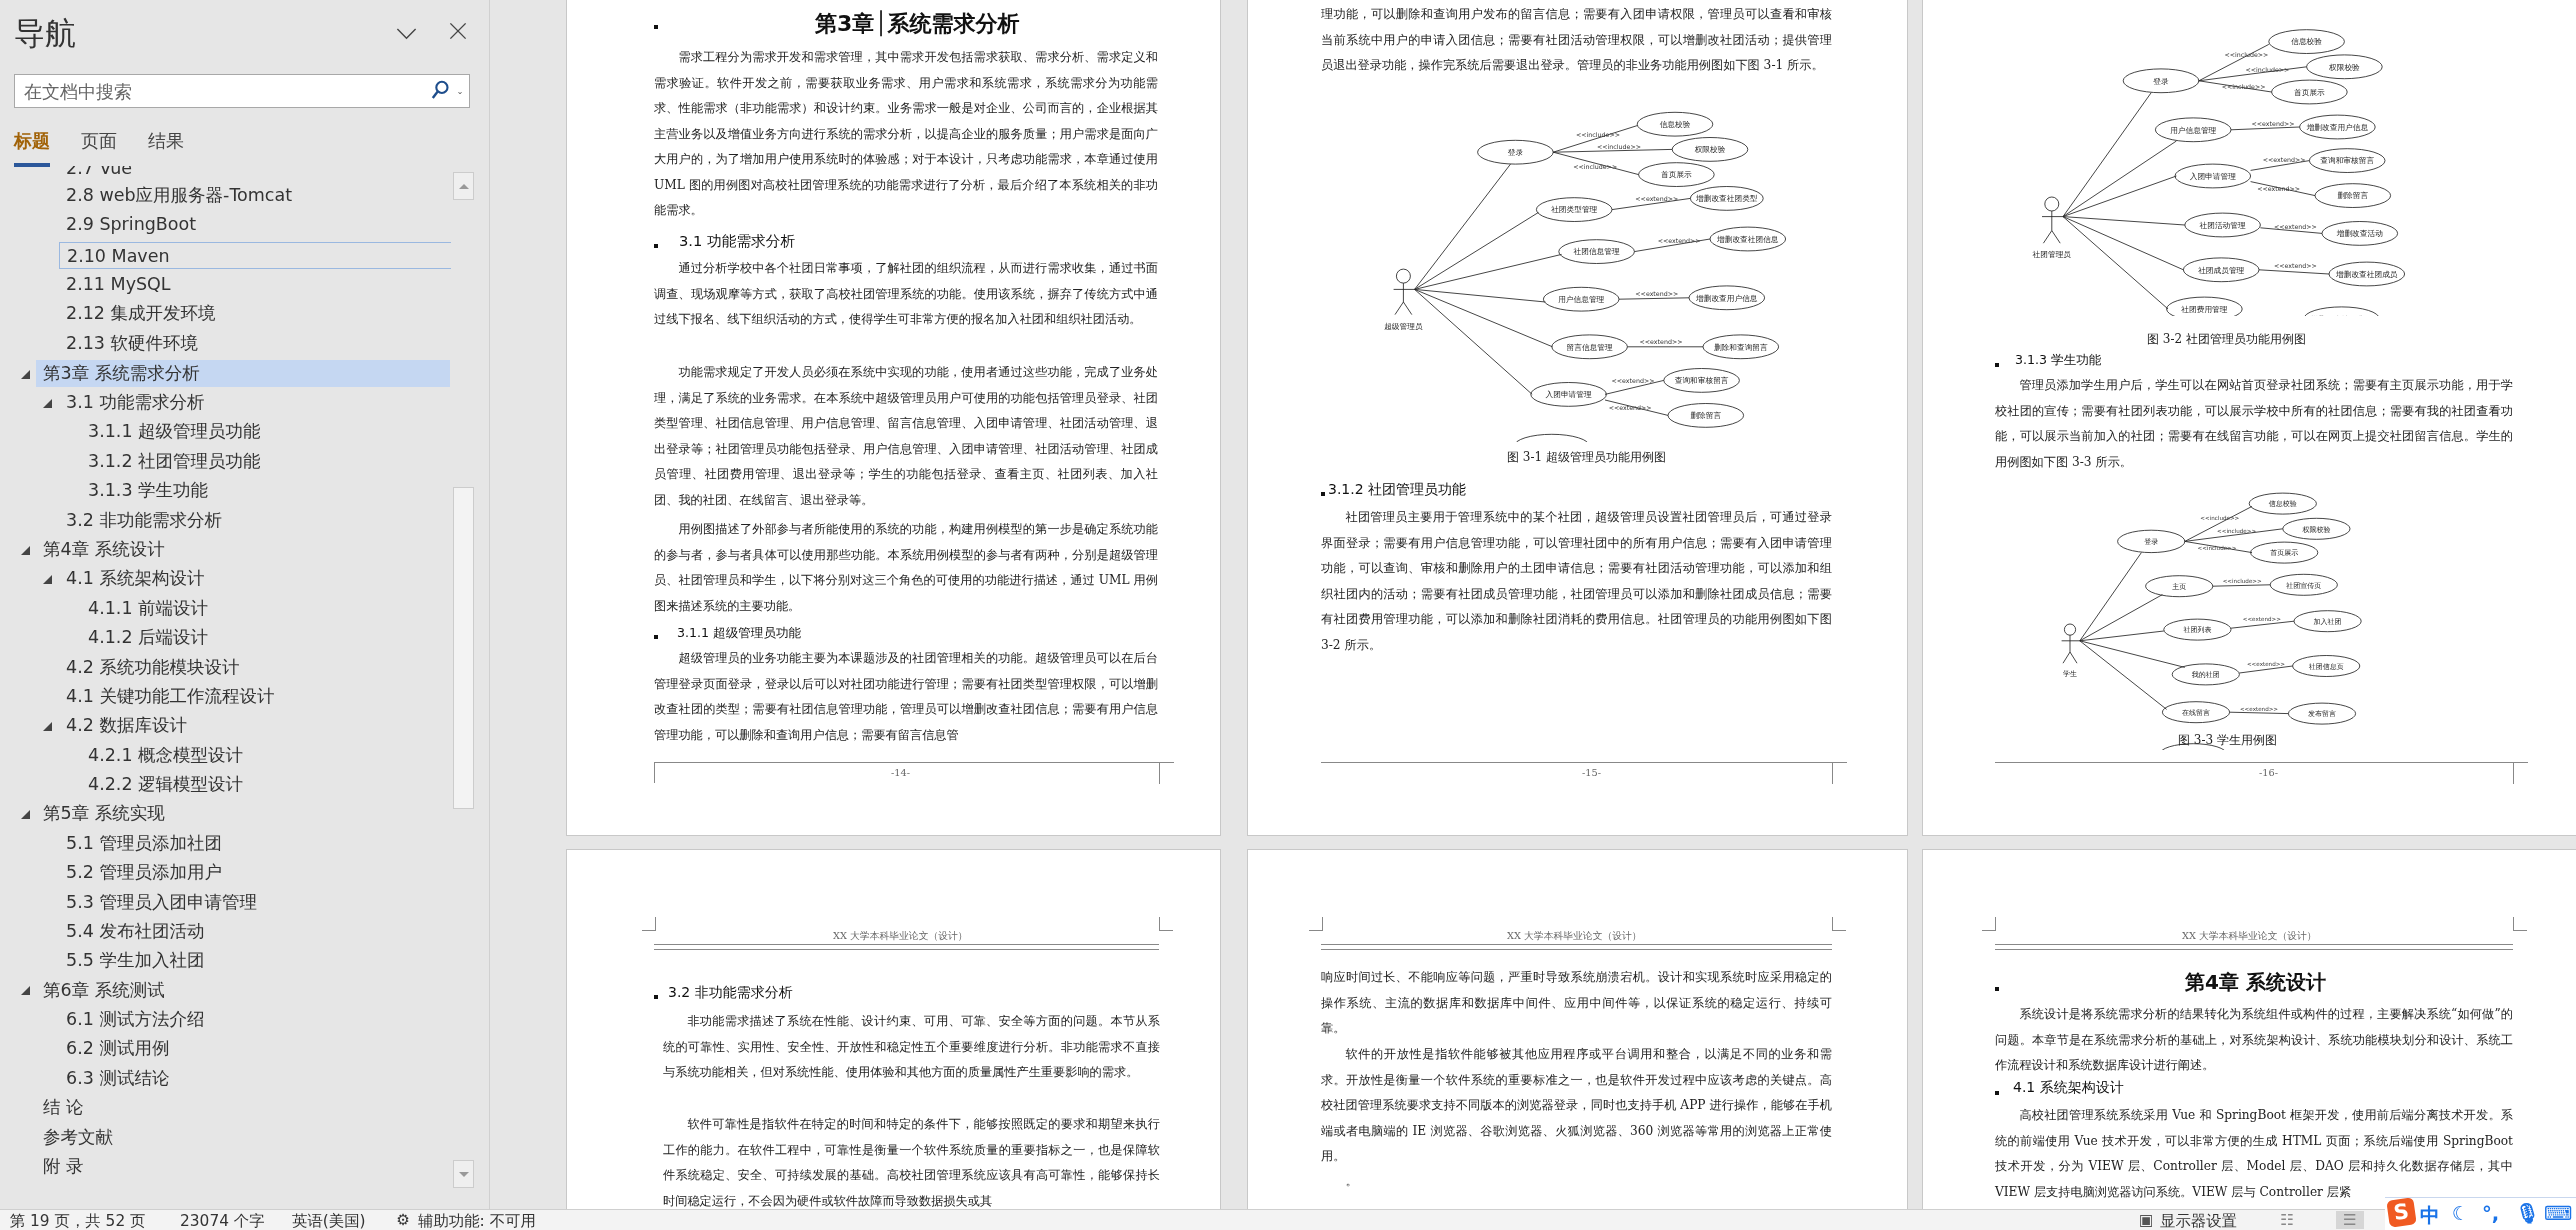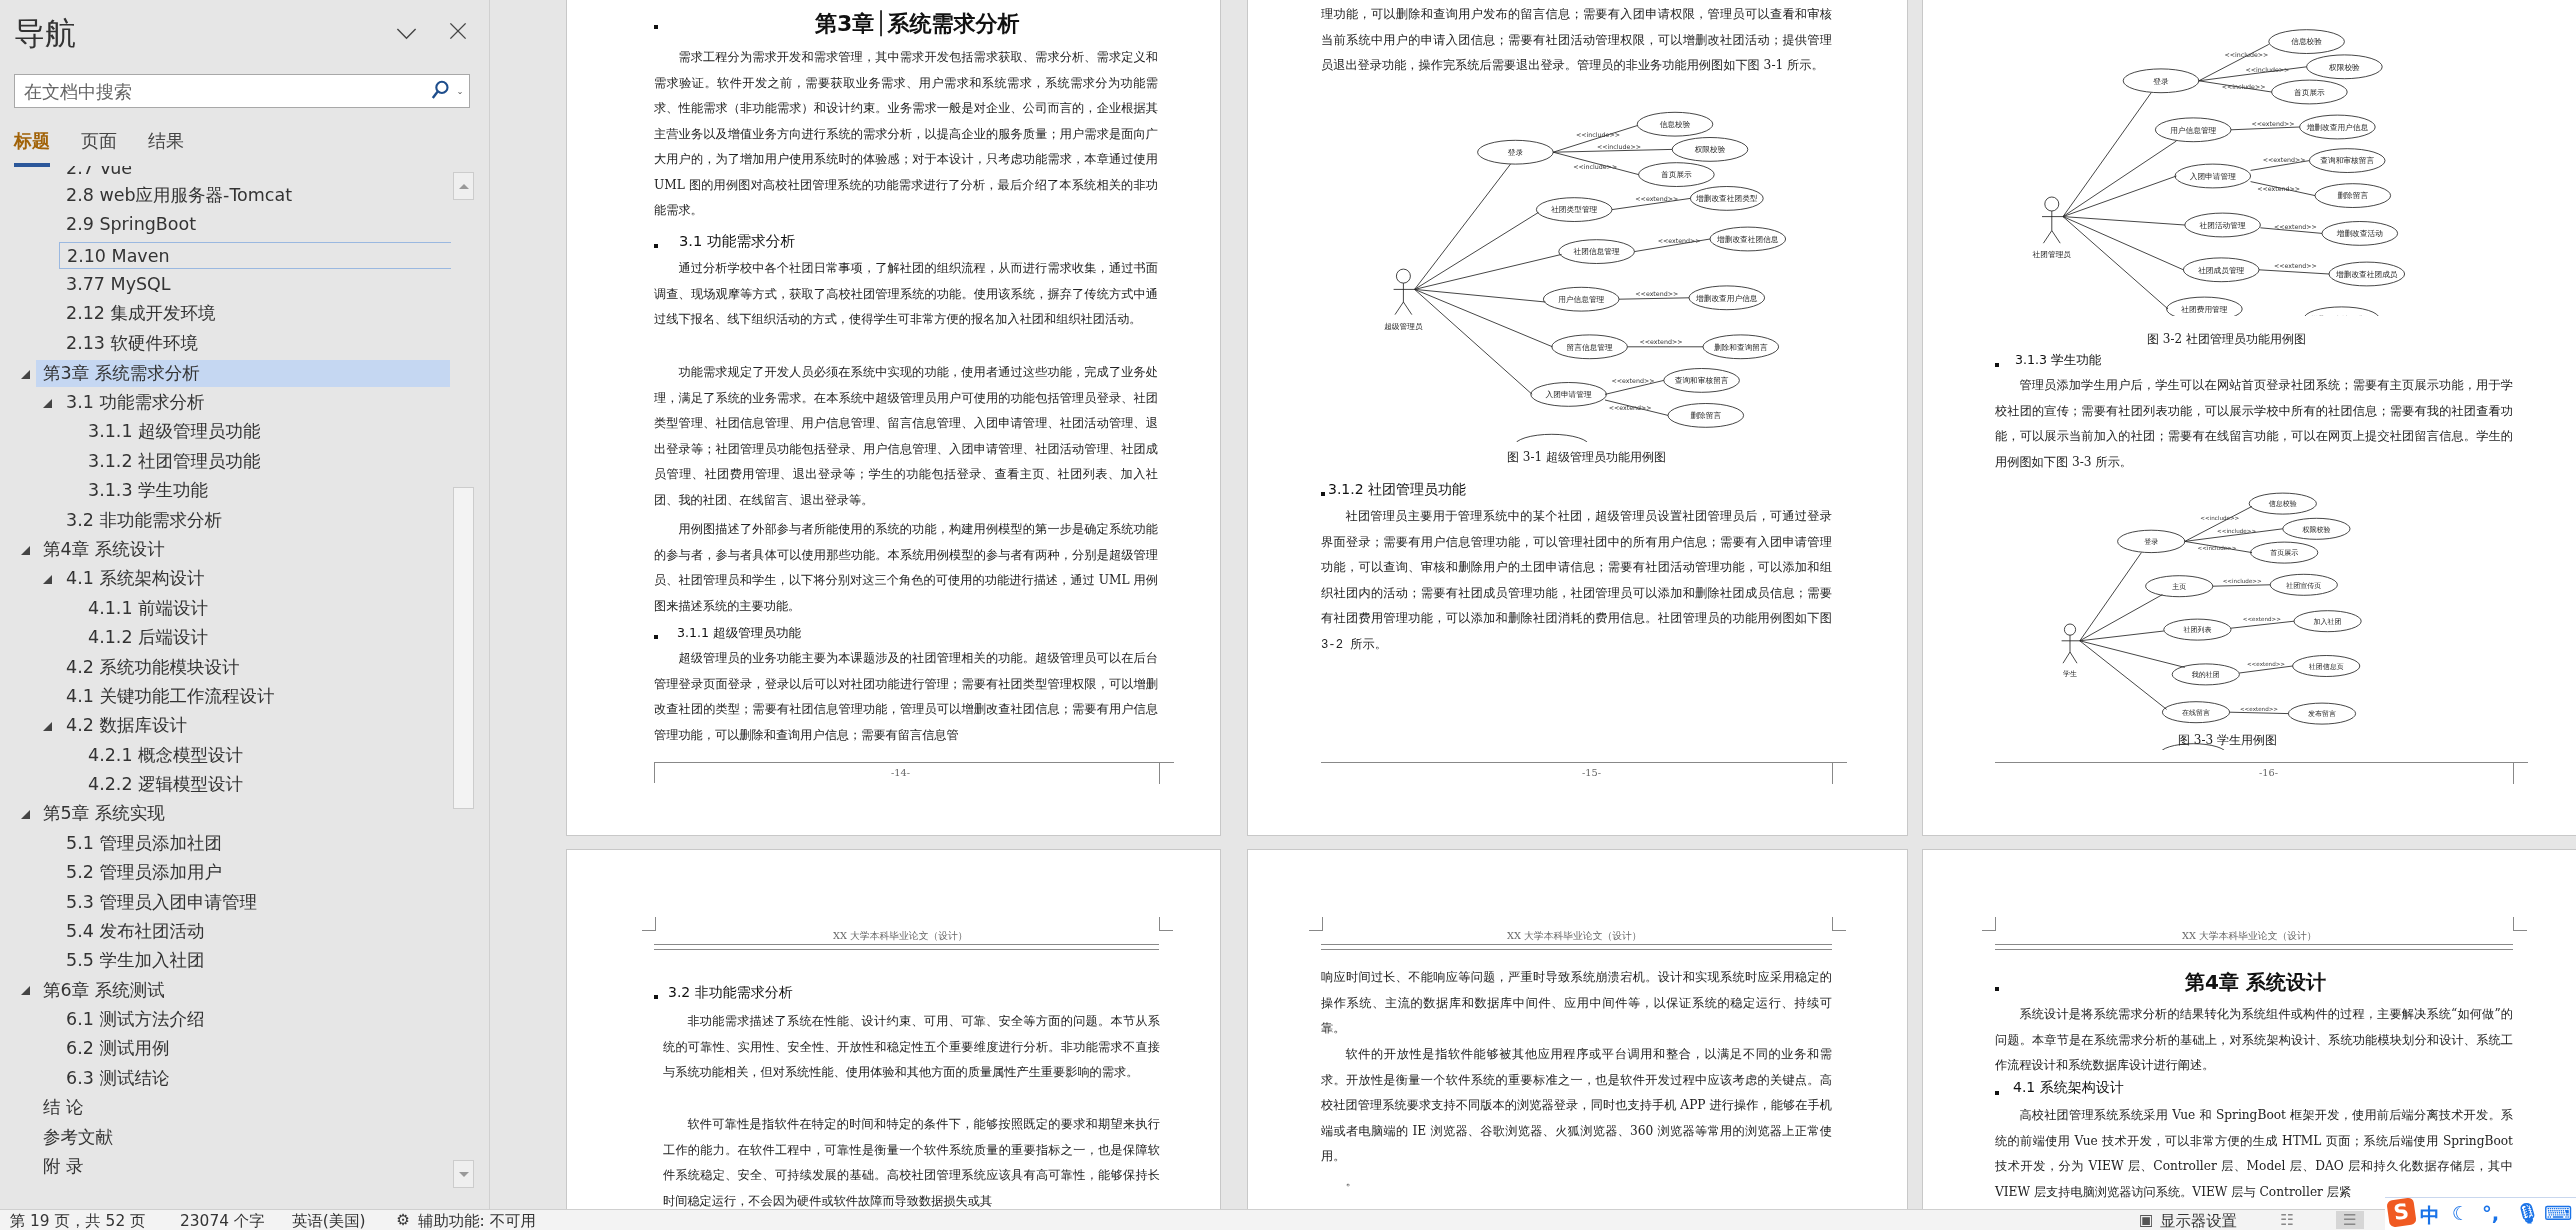--- a/index.html
+++ b/index.html
@@ -87,21 +87,21 @@
     <span class="nav-tab" style="left:134px">结果</span>
     <div class="tab-underline"></div>
   </div>
 
   <div class="tree">
 
     <div class="tree-item" style="top:-11.2px;left:66px;">2.7  Vue</div>
     <div class="tree-item" style="top:16px;left:66px;">2.8  web应用服务器-Tomcat</div>
     <div class="tree-item" style="top:45px;left:66px;">2.9  SpringBoot</div>
     <div class="tree-item focused" style="top:76px;left:59px;width:396px;padding-left:7px;">2.10  Maven</div>
-    <div class="tree-item" style="top:105px;left:66px;">3.77  MySQL</div>
+    <div class="tree-item" style="top:105px;left:66px;">2.11  MySQL</div>
     <div class="tree-item" style="top:134px;left:66px;">2.12  集成开发环境</div>
     <div class="tree-item" style="top:164px;left:66px;">2.13  软硬件环境</div>
     <div class="tree-toggle" style="top:204px;left:21px;"></div>
     <div class="tree-item selected" style="top:194px;left:36px;width:414px;padding-left:7px;">第3章  系统需求分析</div>
     <div class="tree-toggle" style="top:233px;left:43px;"></div>
     <div class="tree-item" style="top:223px;left:66px;">3.1  功能需求分析</div>
     <div class="tree-item" style="top:252px;left:88px;">3.1.1  超级管理员功能</div>
     <div class="tree-item" style="top:282px;left:88px;">3.1.2  社团管理员功能</div>
     <div class="tree-item" style="top:311px;left:88px;">3.1.3  学生功能</div>
     <div class="tree-item" style="top:341px;left:66px;">3.2  非功能需求分析</div>
@@ -231,21 +231,21 @@
           <text x="414" y="272">&lt;&lt;extend&gt;&gt;</text>
           <text x="420" y="340">&lt;&lt;extend&gt;&gt;</text>
           <text x="380" y="396">&lt;&lt;extend&gt;&gt;</text>
           <text x="376" y="434">&lt;&lt;extend&gt;&gt;</text>
         </g>
       </svg>
     </div>
     <div class="caption" style="left:259px;top:476px;">图 3-1  超级管理员功能用例图</div>
     <div class="bullet" style="left:73px;top:519px;"></div>
     <div class="h3" style="left:80px;top:508px;font-size:14px;">3.1.2  社团管理员功能</div>
-    <div class="para" style="left:73px;top:532px;width:511px;font-family:Liberation Mono, monospace;">社团管理员主要用于管理系统中的某个社团，超级管理员设置社团管理员后，可通过登录界面登录；需要有用户信息管理功能，可以管理社团中的所有用户信息；需要有入团申请管理功能，可以查询、审核和删除用户的土团申请信息；需要有社团活动管理功能，可以添加和组织社团内的活动；需要有社团成员管理功能，社团管理员可以添加和删除社团成员信息；需要有社团费用管理功能，可以添加和删除社团消耗的费用信息。社团管理员的功能用例图如下图 3-2 所示。</div>
+    <div class="para" style="left:73px;top:532px;width:511px;">社团管理员主要用于管理系统中的某个社团，超级管理员设置社团管理员后，可通过登录界面登录；需要有用户信息管理功能，可以管理社团中的所有用户信息；需要有入团申请管理功能，可以查询、审核和删除用户的土团申请信息；需要有社团活动管理功能，可以添加和组织社团内的活动；需要有社团成员管理功能，社团管理员可以添加和删除社团成员信息；需要有社团费用管理功能，可以添加和删除社团消耗的费用信息。社团管理员的功能用例图如下图 3-2 所示。</div>
     <div class="footer-line" style="left:73px;top:789px;width:511px;"></div>
     <div class="corner" style="left:584px;top:789px;width:14px;height:21px;border-width:0.7px 0 0 0.7px;"></div>
     <div class="page-num" style="left:334px;top:794px;">-15-</div>
   </div>
 
   <div class="page" style="left:1432px;top:-28px;width:671px;height:864px;">
     <div class="diagram" style="left:98px;top:35px;width:420px;height:336px;">
       <svg width="420" height="308" viewBox="0 0 600 440">
         <g fill="none" stroke="#222" stroke-width="1.2">
           <circle cx="44" cy="280" r="10"></circle>

